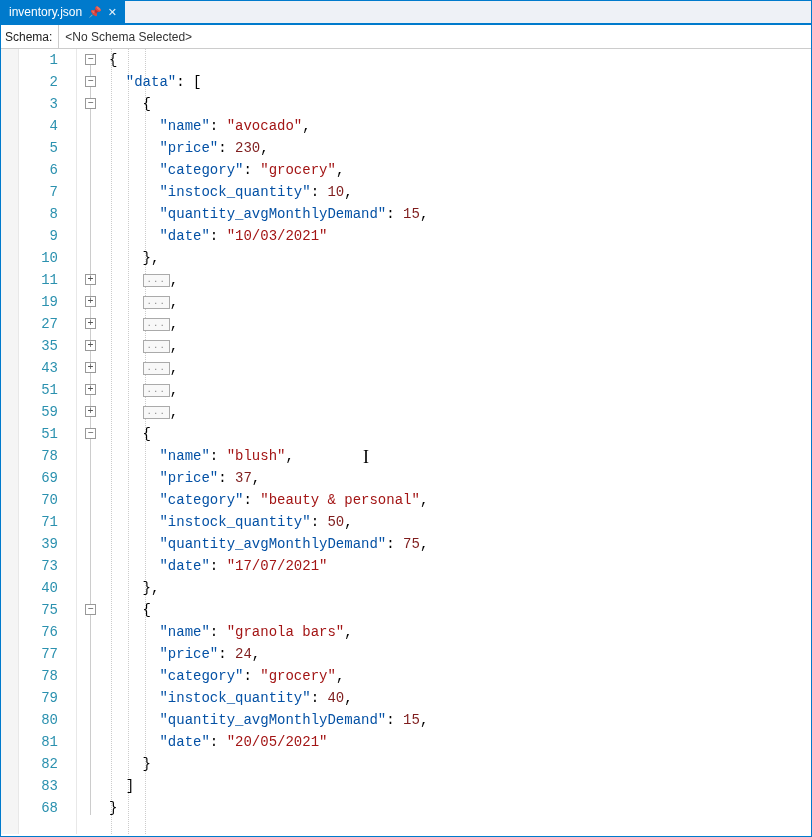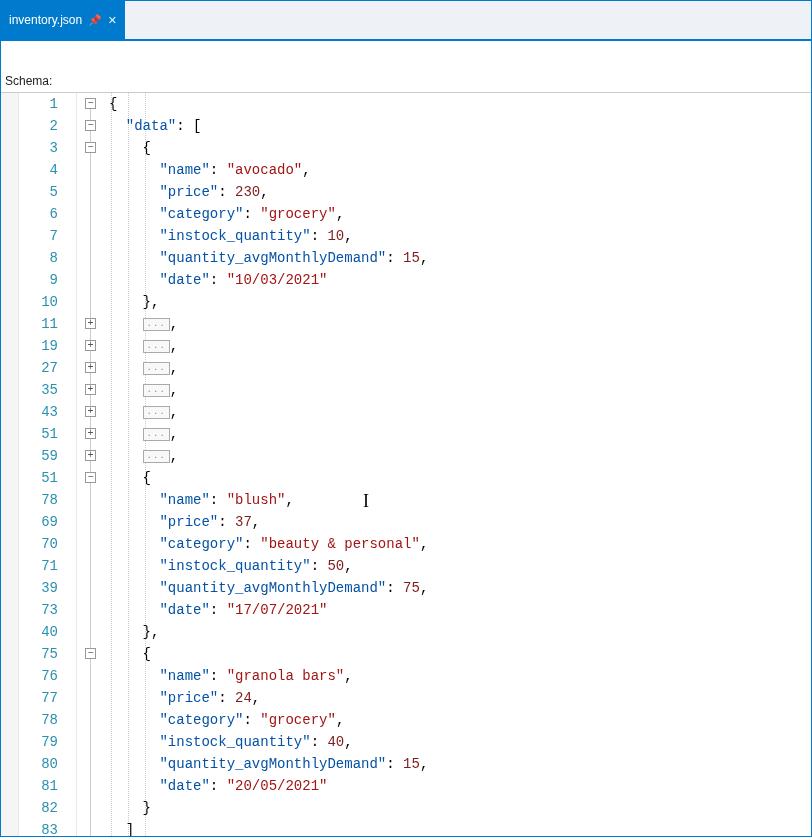--- a/index.html
+++ b/index.html
@@ -8,21 +8,21 @@
     font-size: 14px;
     background: #fff;
     color: #000;
     width: 812px;
     height: 837px;
     overflow: hidden;
     border: 1px solid #007acc;
   }
   .tab-bar {
     background: #eef1f6;
-    height: 40px;
+    height: 24px;
     display: flex;
     align-items: stretch;
     border-bottom: 2px solid #007acc;
   }
   .tab {
     background: #007acc;
     color: #fff;
     display: flex;
     align-items: center;
     padding: 0 8px;
@@ -35,21 +35,20 @@
     opacity: 0.9;
   }
   .schema-bar {
     display: flex;
     align-items: center;
     height: 24px;
     border-bottom: 1px solid #ccc;
     background: #fff;
     font-family: 'Segoe UI', sans-serif;
     font-size: 12px;
-    margin-top: 28px;
   }
   .schema-label {
     padding: 0 6px 0 4px;
     color: #222;
   }
   .schema-input {
     flex: 1;
     border: none;
     outline: none;
     height: 100%;
@@ -157,20 +156,21 @@
 <div class="tab-bar">
   <div class="tab">
     <span>inventory.json</span>
     <span class="pin">📌</span>
     <span class="close">✕</span>
   </div>
 </div>
 
 <div class="schema-bar">
   <span class="schema-label">Schema:</span>
+  <input class="schema-input" value="&lt;No Schema Selected&gt;" style="">
 </div>
 
 <div class="editor">
   <div class="left-margin"></div>
   <div class="gutter">
     <div class="ln">1</div>
     <div class="ln">2</div>
     <div class="ln">3</div>
     <div class="ln">4</div>
     <div class="ln">5</div>

